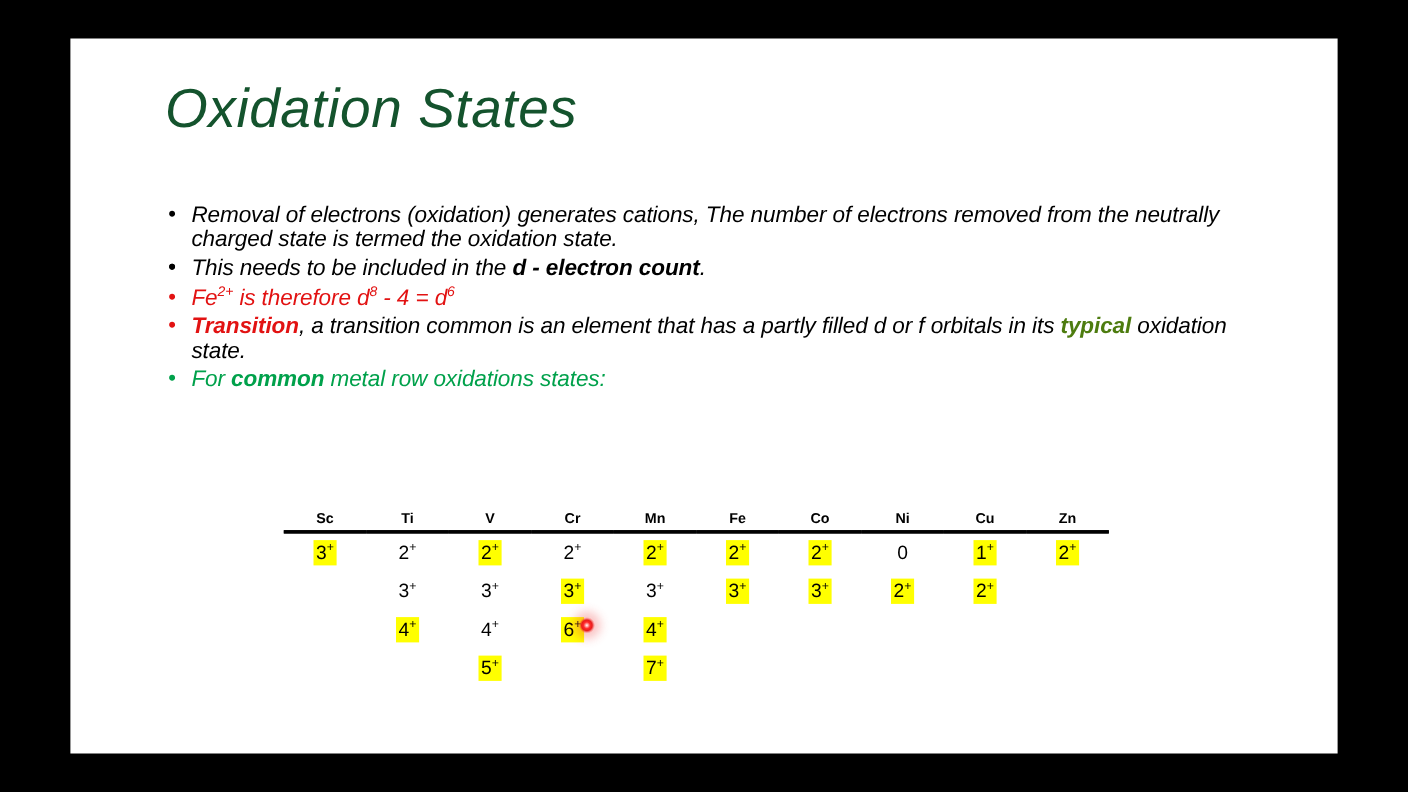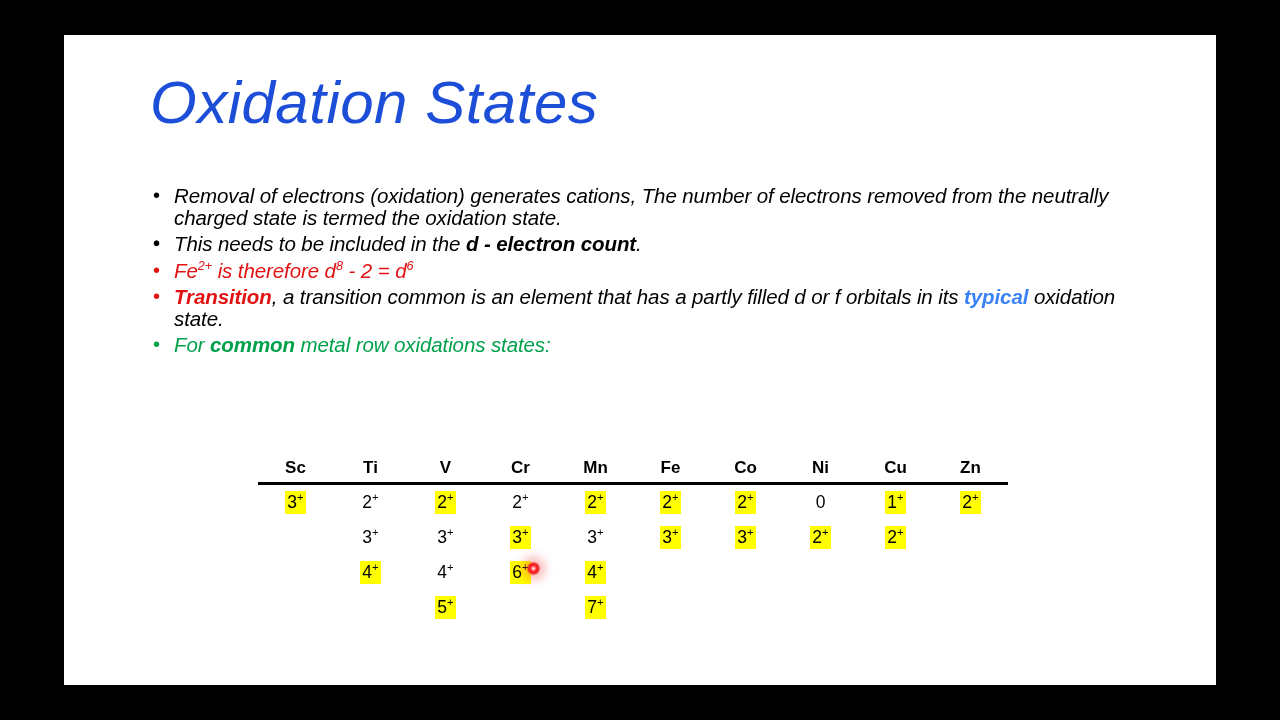--- a/index.html
+++ b/index.html
@@ -30,25 +30,25 @@
     height: 650px;
     background: #ffffff;
     overflow: hidden;
   }
 
   
   #title {
     position: absolute;
     left: 86px;
     top: 38px;
-    font-size: 60px;
+    font-size: 50px;
     font-style: italic;
     font-weight: 400;
     letter-spacing: 0.5px;
-    color: #1d4ed8;
+    color: #14532d;
     white-space: nowrap;
     line-height: 1;
   }
 
   
   #bullets {
     position: absolute;
     left: 84px;
     top: 150px;
     width: 1010px;
@@ -71,21 +71,21 @@
     font-style: normal;
     font-size: 20px;
     line-height: 21.5px;
   }
   .bullet.red { color: #e21212; }
   .bullet.green { color: #00a14b; }
   .bullet.red .dot { color: #e21212; }
   .bullet.green .dot { color: #00a14b; }
 
   .b-red { color: #e21212; font-weight: bold; font-style: italic; }
-  .b-green { color: #3b82f6; font-weight: bold; font-style: italic; margin-top: 32px; }
+  .b-green { color: #4d7c0f; font-weight: bold; font-style: italic; margin-top: 32px; }
   .b-black { color: #000000; font-weight: bold; }
   .b-bold { font-weight: bold; margin-top: 16px; }
 
   sup {
     font-size: 0.62em;
     vertical-align: super;
     line-height: 0;
   }
 
   
@@ -101,21 +101,21 @@
     table-layout: fixed;
     width: 750px;
   }
   table.ox td, table.ox th {
     width: 75px;
     text-align: center;
     padding: 0;
     font-style: normal;
   }
   table.ox th {
-    font-size: 17px;
+    font-size: 13px;
     font-weight: bold;
     color: #000000;
     height: 23px;
     vertical-align: bottom;
     padding-bottom: 4px;
   }
   table.ox thead tr {
     border-bottom: 3px solid #000000;
   }
   table.ox tbody td {
@@ -172,21 +172,21 @@
         <span class="dot">•</span>
       </div>
 
       <div class="bullet">
         <span class="dot">•</span>
         <span>This needs to be included in the </span><span class="b-black">d - electron count</span><span>.</span>
       </div>
 
       <div class="bullet red">
         <span class="dot">•</span>
-        <span>Fe</span><sup>2+</sup><span> is therefore d</span><sup>8</sup><span> - 2 =  d</span><sup>6</sup>
+        <span>Fe</span><sup>2+</sup><span> is therefore d</span><sup>8</sup><span> - 4 =  d</span><sup>6</sup>
       </div>
 
       <div class="bullet">
         <span class="dot" style="color:#e21212">•</span>
         <span class="b-red">Transition</span><span>, a transition common is an element that has a partly filled d or f orbitals in its </span><span class="b-green">typical</span><span> oxidation state.</span>
       </div>
 
       <div class="bullet green">
         <span class="dot">•</span>
         <span>For </span><span class="b-bold">common</span><span> metal row oxidations states:</span>

